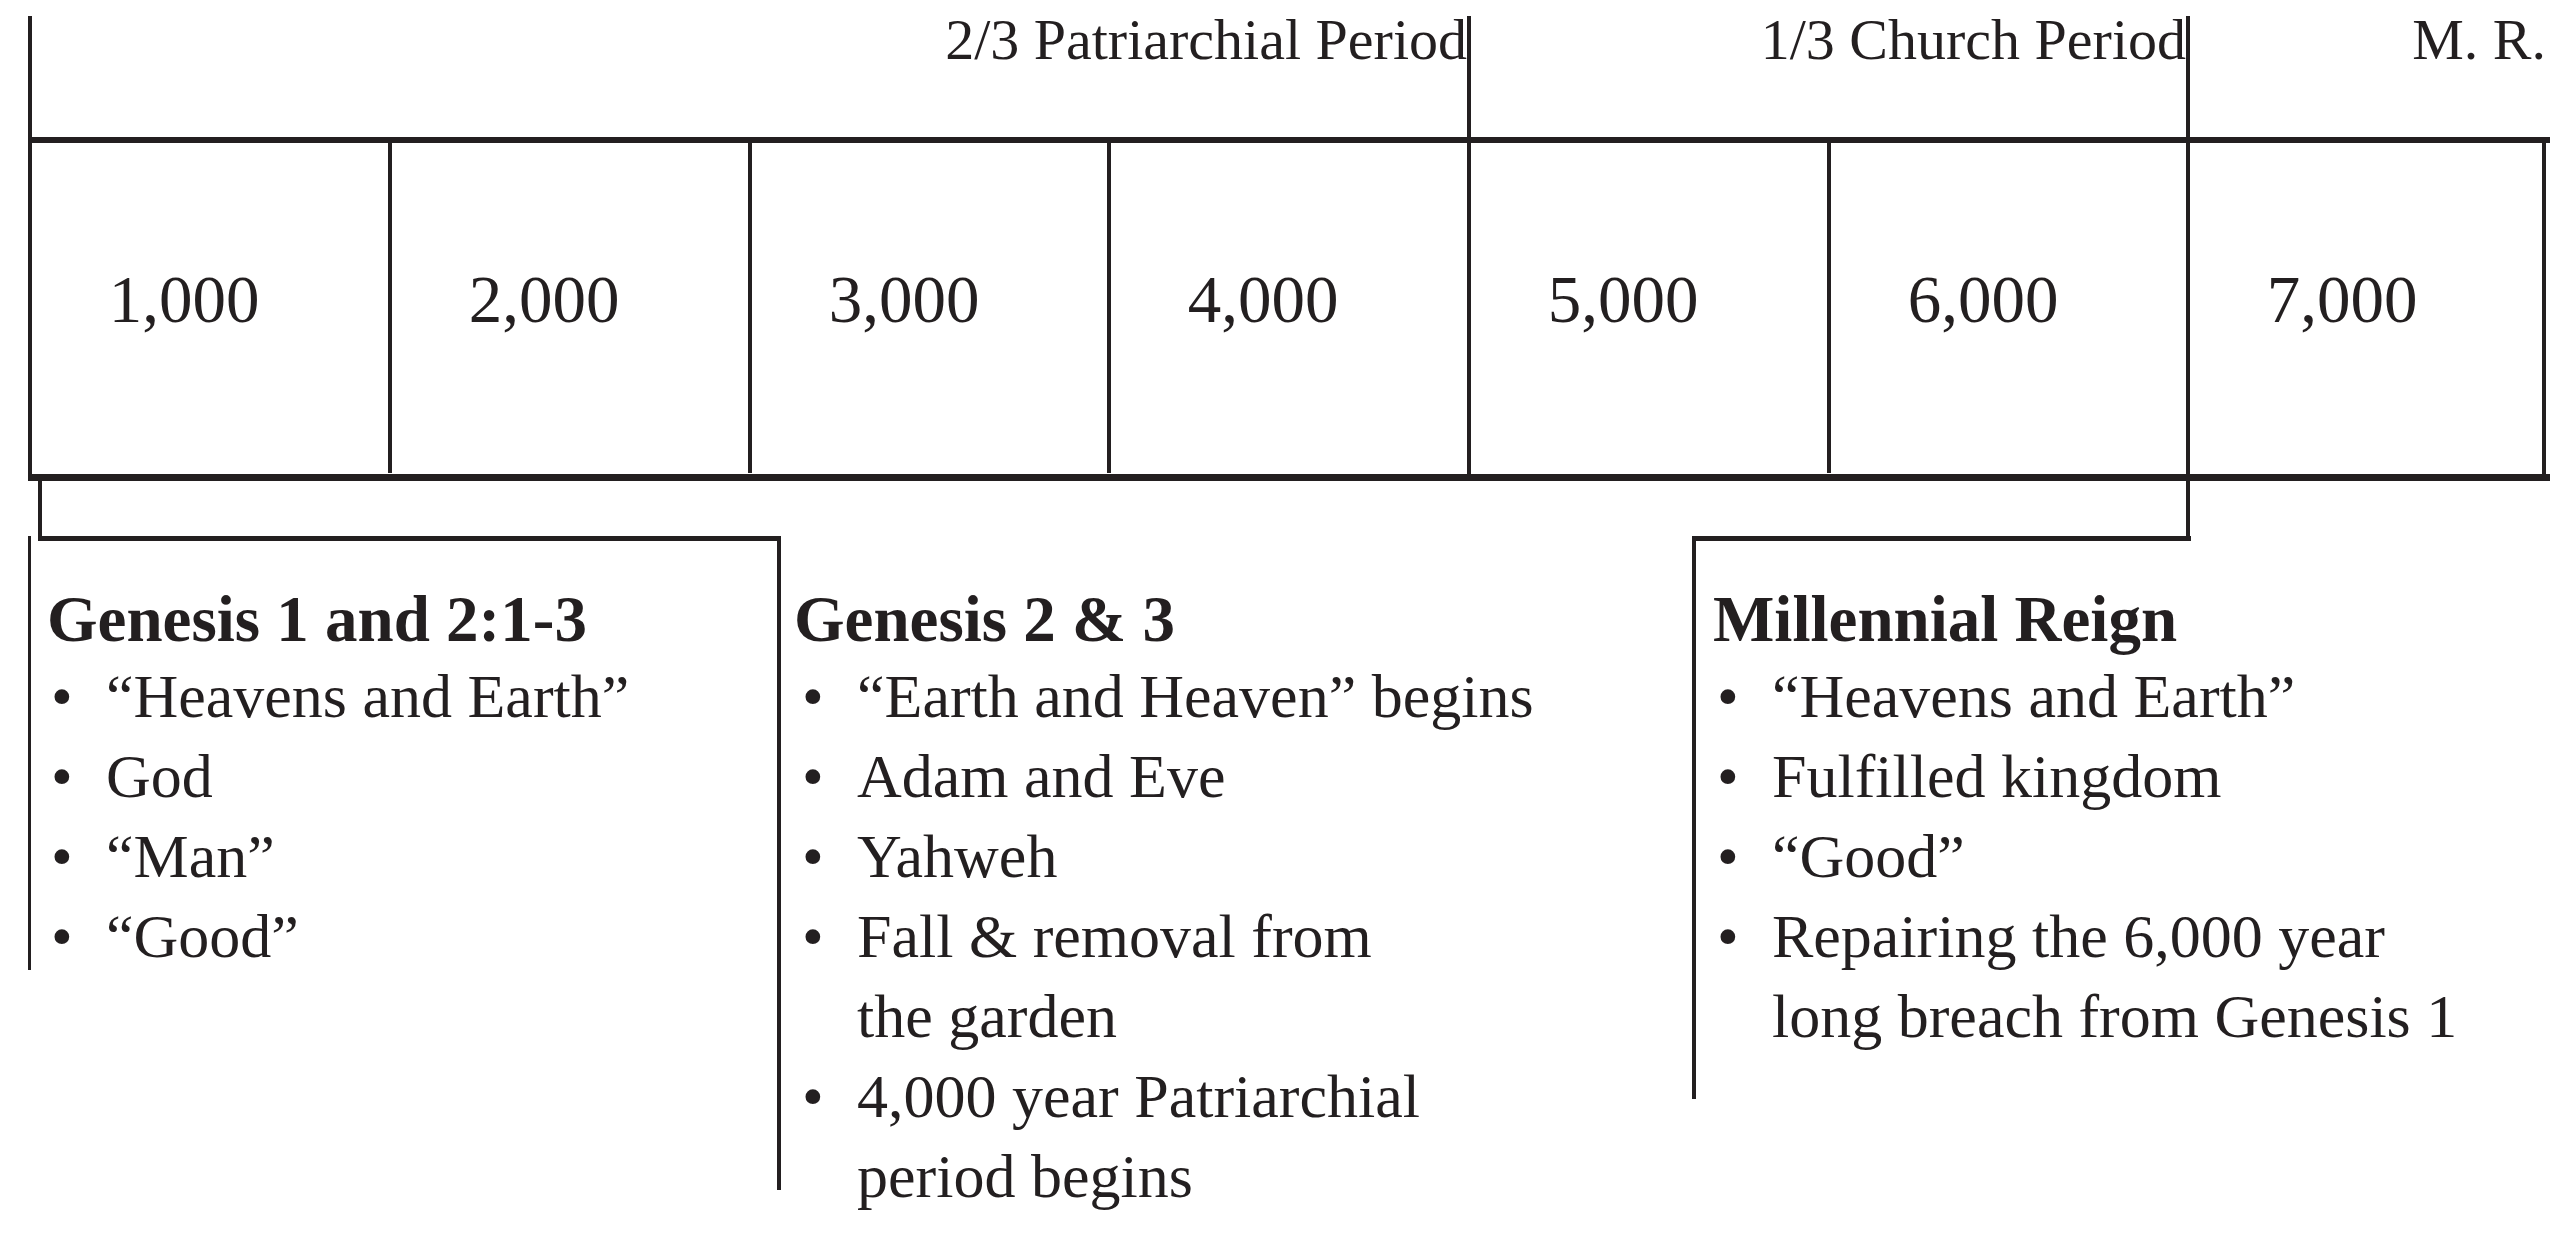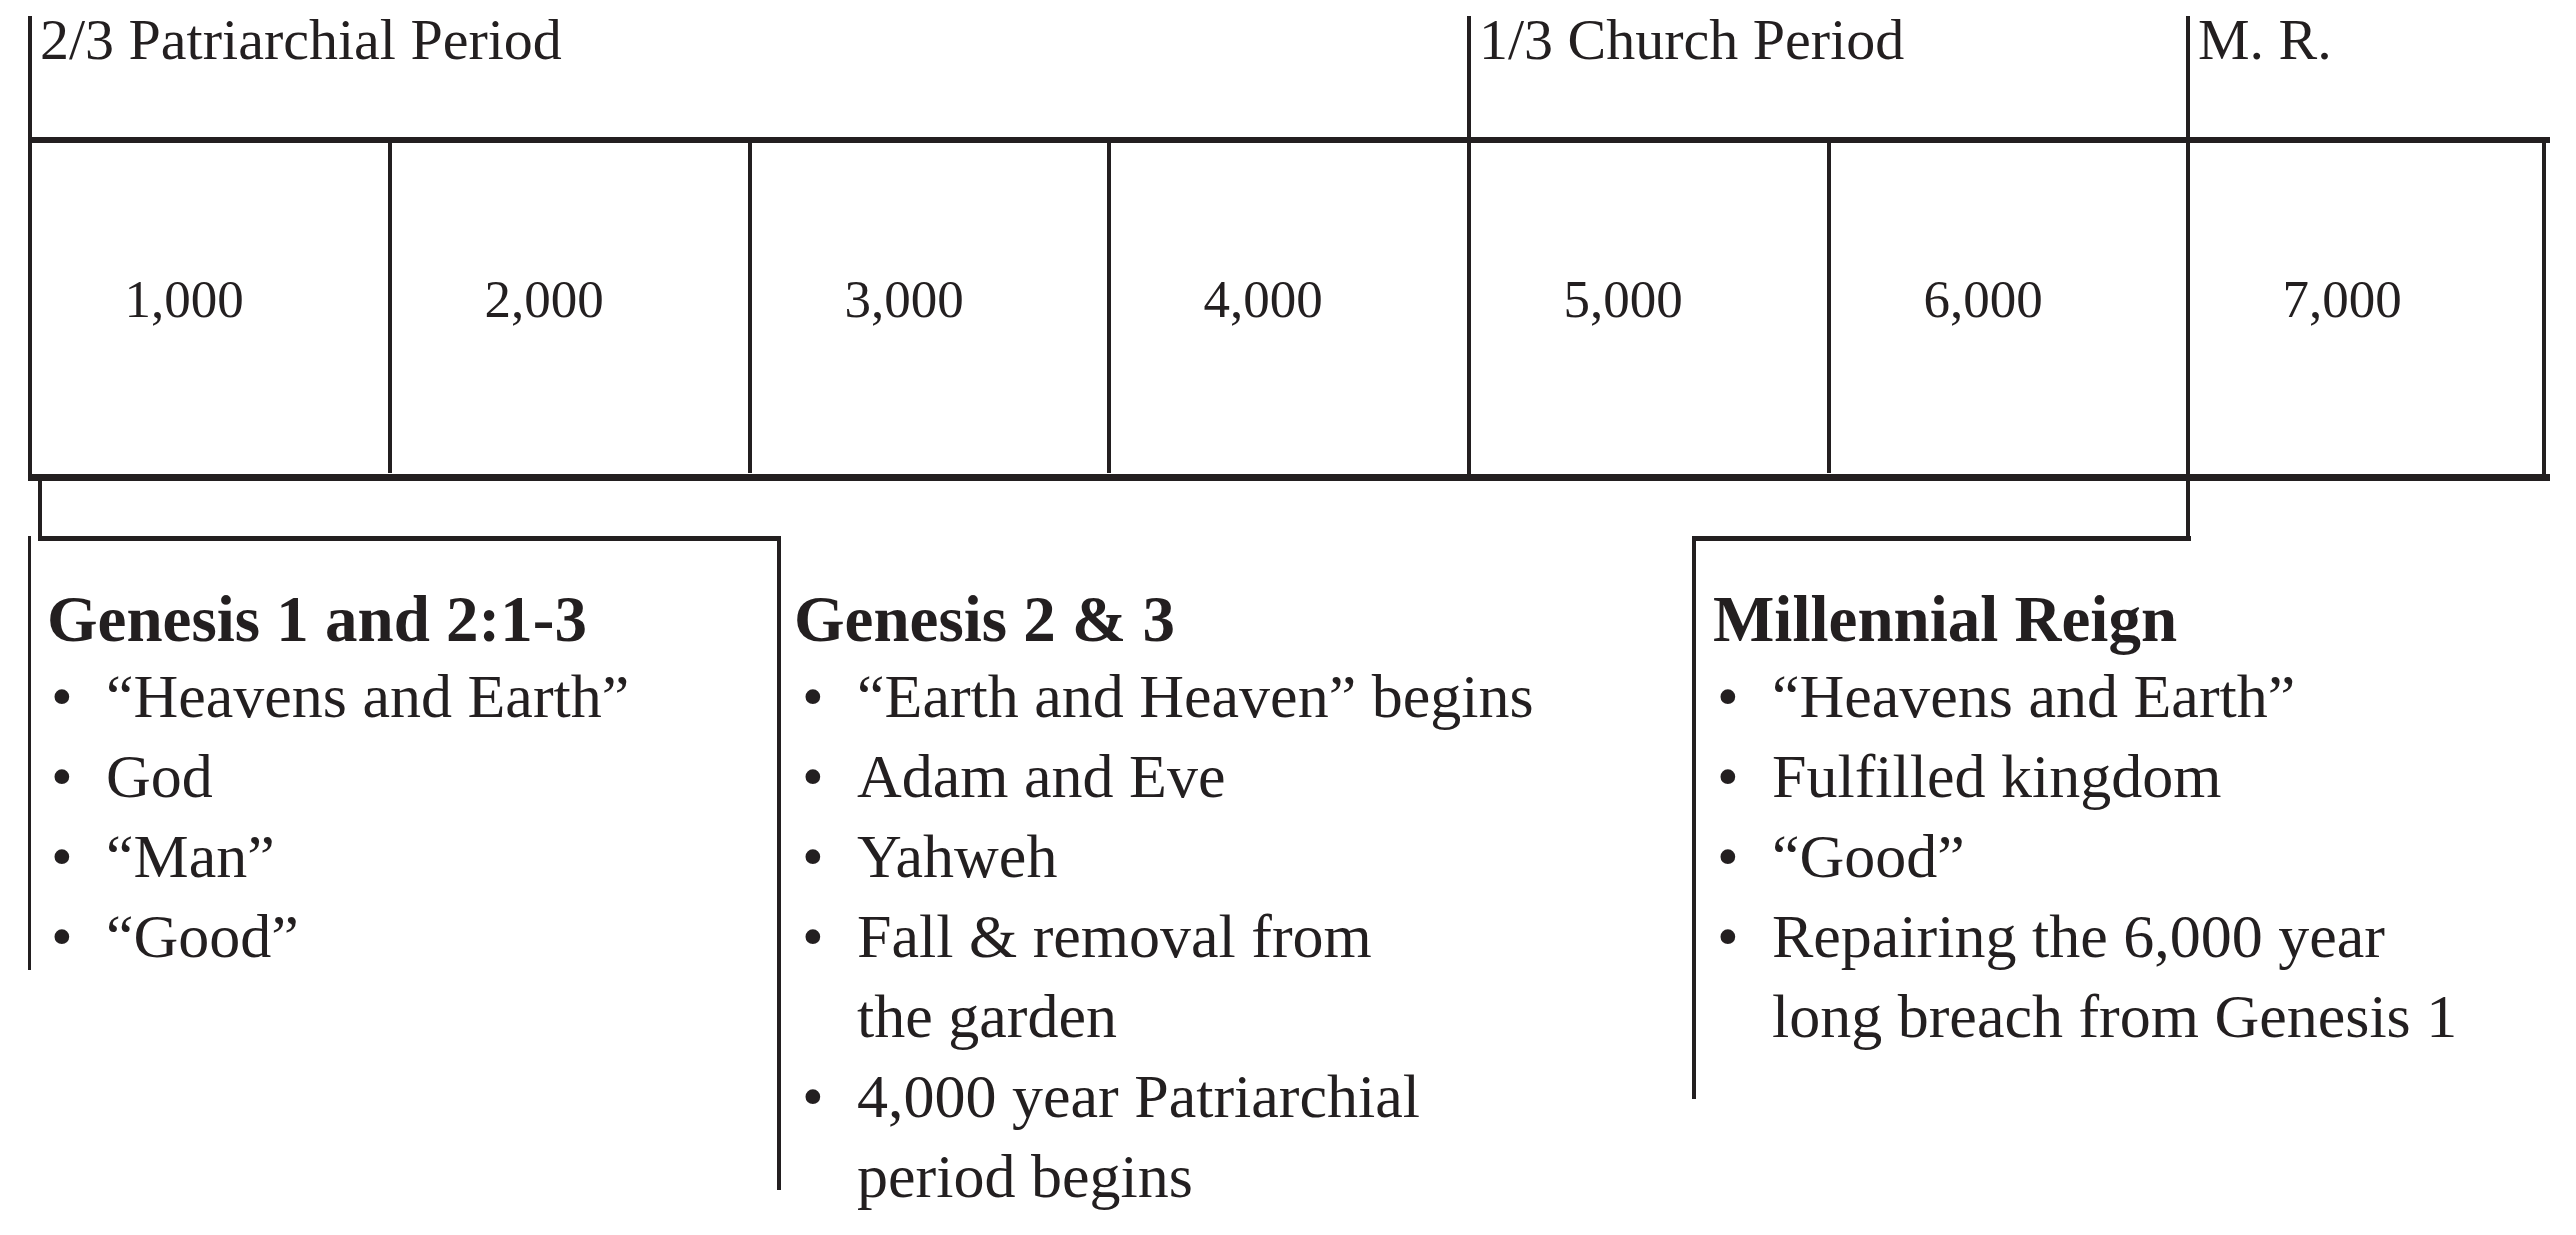--- a/index.html
+++ b/index.html
@@ -5,25 +5,25 @@
   :root{ --ink:#231f20; --bg:#ffffff; }
   html,body{ margin:0; padding:0; background:var(--bg); }
   #canvas{
     position:relative; width:2576px; height:1235px; background:var(--bg);
     font-family:"Liberation Serif","DejaVu Serif",serif; color:var(--ink);
     overflow:hidden;
   }
   .vline,.hline{ position:absolute; background:var(--ink); }
   .hdr-label{
     position:absolute; top:6.9px; height:65px; line-height:65px;
-    font-size:58px; text-align:left; white-space:pre;padding-left:12px;
+    font-size:58px; text-align:right; white-space:pre;
   }
   .year-cell{
     position:absolute; top:261px; height:76px; line-height:76px;
-    width:312px; font-size:53px; text-align:center; white-space:pre;
+    width:312px; font-size:67px; text-align:center; white-space:pre;
   }
   .callout-title{
     position:absolute; top:585px; line-height:69px; font-size:65px;
     font-weight:bold; white-space:pre;
   }
   .callout-list{
     position:absolute; top:652px; margin:4px; padding:0; list-style:none;
     font-size:62px; line-height:80px;
   }
   .bullet-item{

